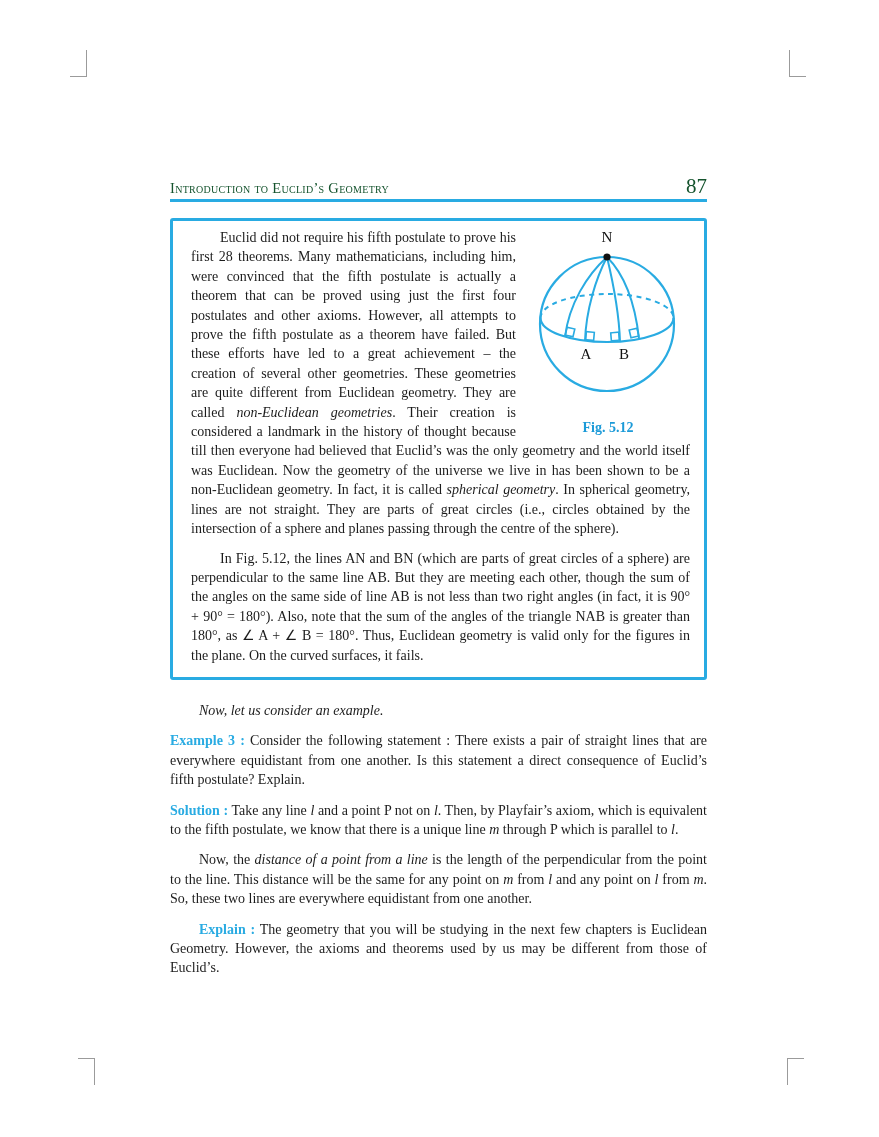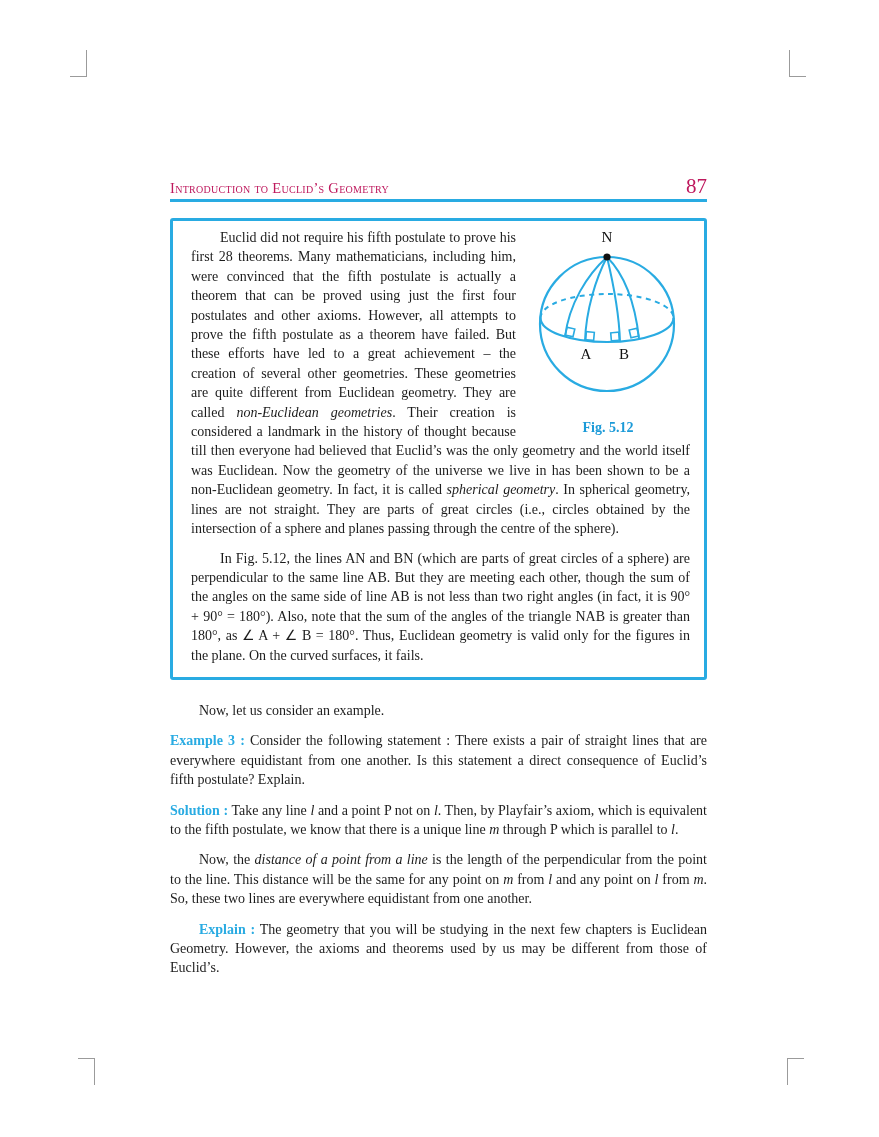--- a/index.html
+++ b/index.html
@@ -14,21 +14,21 @@
   
   .crop{position:absolute;width:16px;height:26px;}
   .crop.tl{left:70px;top:50px;border-right:1.5px solid #9b9b9b;border-bottom:1.5px solid #9b9b9b;}
   .crop.tr{left:789px;top:50px;border-left:1.5px solid #9b9b9b;border-bottom:1.5px solid #9b9b9b;}
   .crop.bl{left:78px;top:1058px;border-right:1.5px solid #9b9b9b;border-top:1.5px solid #9b9b9b;}
   .crop.br{left:787px;top:1058px;border-left:1.5px solid #9b9b9b;border-top:1.5px solid #9b9b9b;}
 
   .content{position:absolute;left:170px;top:178px;width:537px;}
 
   .runhead{display:flex;justify-content:space-between;align-items:baseline;
-    color:#be185d;font-size:14.5px;line-height:16px;}
+    color:#14532d;font-size:14.5px;line-height:16px;}
   .runhead .title{font-variant:small-caps;letter-spacing:.3px;}
   .runhead .pageno{font-size:21px;}
   .rule{border:0;border-top:3px solid #29abe2;margin:3px 0 0 0;}
 
   .notebox{
     margin-top:16px;
     border:3px solid #29abe2;
     border-radius:3px;
     padding:7px 14px 12px 18px;
   }
@@ -42,21 +42,21 @@
     float:right;
     width:164px;
     margin:0 0 2px 10px;
     text-align:center;
   }
   .fig svg{display:block;margin:0 auto;}
   .figcap{color:#1b9ad8;font-weight:bold;font-size:14px;margin-top:6px;text-align:center;}
 
   .below{margin-top:21px;}
   .below p{margin-top:11px;}
-  .below p:first-child{margin-top:7px;}
+  .below p:first-child{margin-top:7px;font-style:italic;}
 </style>
 </head>
 <body>
 
 <div class="page">
 
   <div class="crop tl"></div>
   <div class="crop tr"></div>
   <div class="crop bl"></div>
   <div class="crop br"></div>

